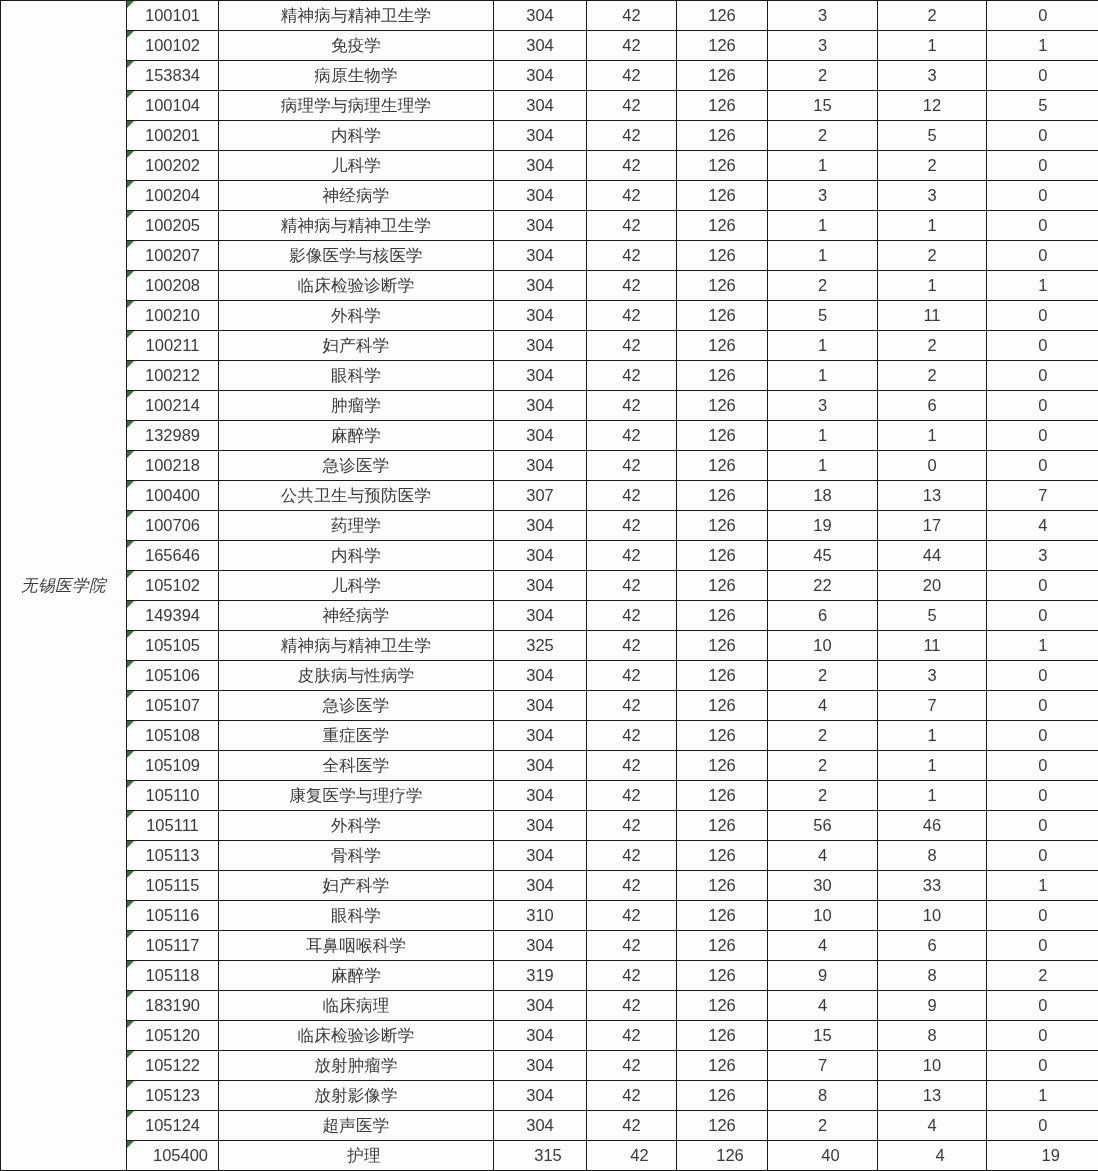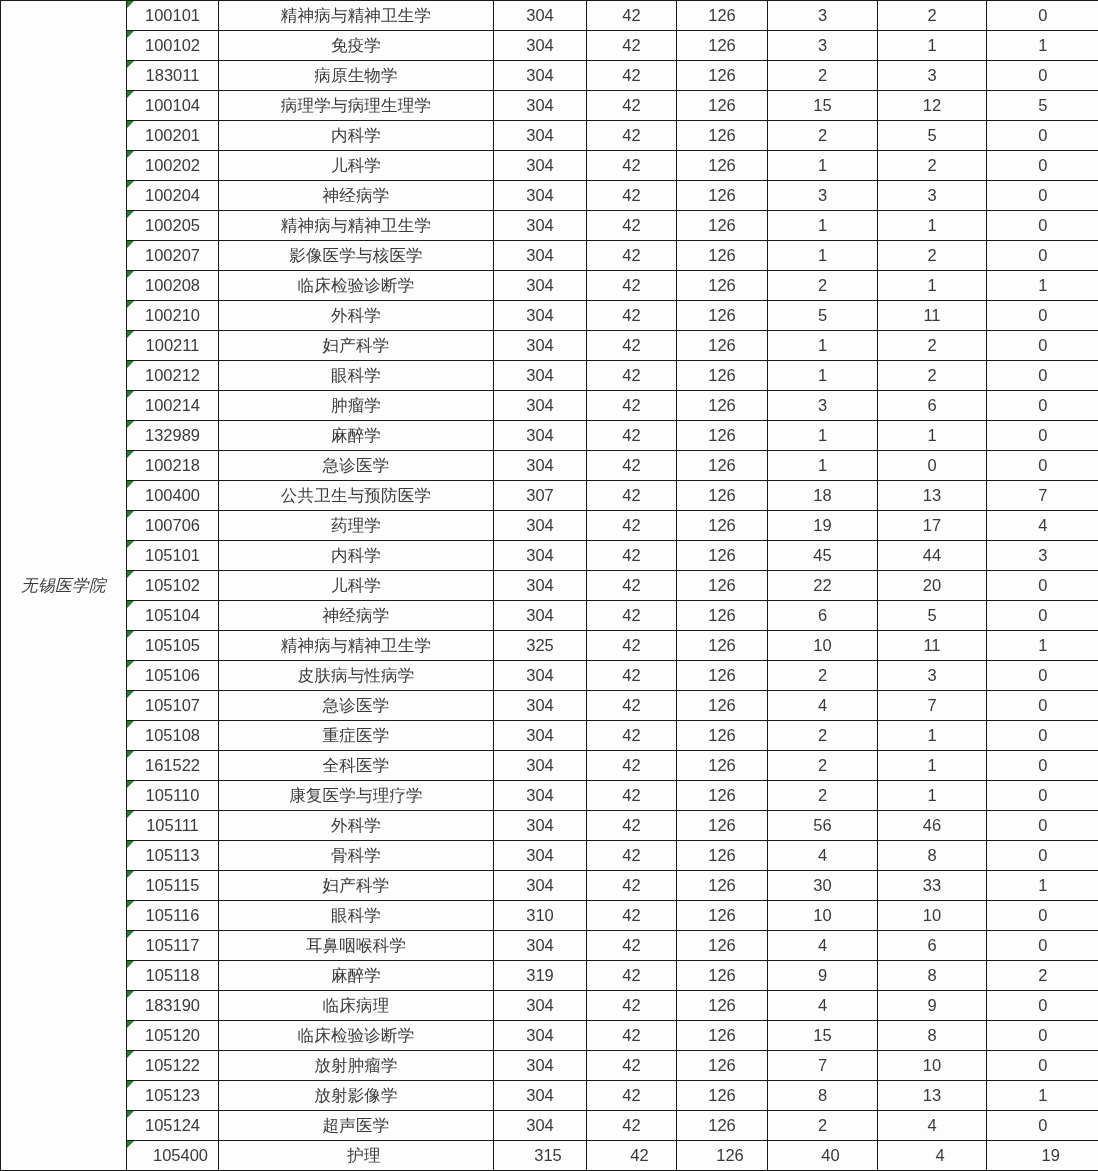--- a/index.html
+++ b/index.html
@@ -138,21 +138,21 @@
           <td class="code-cell"><span class="err-tri"></span><span>100102</span></td>
           <td class="name-cell">免疫学</td>
           <td class="num-cell">304</td>
           <td class="num-cell">42</td>
           <td class="num-cell">126</td>
           <td class="num-strong">3</td>
           <td class="num-strong">1</td>
           <td class="num-strong">1</td>
         </tr>
         <tr>
-          <td class="code-cell"><span class="err-tri"></span><span>183011</span></td>
+          <td class="code-cell"><span class="err-tri"></span><span>153834</span></td>
           <td class="name-cell">病原生物学</td>
           <td class="num-cell">304</td>
           <td class="num-cell">42</td>
           <td class="num-cell">126</td>
           <td class="num-strong">2</td>
           <td class="num-strong">3</td>
           <td class="num-strong">0</td>
         </tr>
         <tr>
           <td class="code-cell"><span class="err-tri"></span><span>100104</span></td>
@@ -298,41 +298,41 @@
           <td class="code-cell"><span class="err-tri"></span><span>100706</span></td>
           <td class="name-cell">药理学</td>
           <td class="num-cell">304</td>
           <td class="num-cell">42</td>
           <td class="num-cell">126</td>
           <td class="num-strong">19</td>
           <td class="num-strong">17</td>
           <td class="num-strong">4</td>
         </tr>
         <tr>
-          <td class="code-cell"><span class="err-tri"></span><span>105101</span></td>
+          <td class="code-cell"><span class="err-tri"></span><span>165646</span></td>
           <td class="name-cell">内科学</td>
           <td class="num-cell">304</td>
           <td class="num-cell">42</td>
           <td class="num-cell">126</td>
           <td class="num-strong">45</td>
           <td class="num-strong">44</td>
           <td class="num-strong">3</td>
         </tr>
         <tr>
           <td class="code-cell"><span class="err-tri"></span><span>105102</span></td>
           <td class="name-cell">儿科学</td>
           <td class="num-cell">304</td>
           <td class="num-cell">42</td>
           <td class="num-cell">126</td>
           <td class="num-strong">22</td>
           <td class="num-strong">20</td>
           <td class="num-strong">0</td>
         </tr>
         <tr>
-          <td class="code-cell"><span class="err-tri"></span><span>105104</span></td>
+          <td class="code-cell"><span class="err-tri"></span><span>149394</span></td>
           <td class="name-cell">神经病学</td>
           <td class="num-cell">304</td>
           <td class="num-cell">42</td>
           <td class="num-cell">126</td>
           <td class="num-strong">6</td>
           <td class="num-strong">5</td>
           <td class="num-strong">0</td>
         </tr>
         <tr>
           <td class="code-cell"><span class="err-tri"></span><span>105105</span></td>
@@ -368,21 +368,21 @@
           <td class="code-cell"><span class="err-tri"></span><span>105108</span></td>
           <td class="name-cell">重症医学</td>
           <td class="num-cell">304</td>
           <td class="num-cell">42</td>
           <td class="num-cell">126</td>
           <td class="num-strong">2</td>
           <td class="num-strong">1</td>
           <td class="num-strong">0</td>
         </tr>
         <tr>
-          <td class="code-cell"><span class="err-tri"></span><span>161522</span></td>
+          <td class="code-cell"><span class="err-tri"></span><span>105109</span></td>
           <td class="name-cell">全科医学</td>
           <td class="num-cell">304</td>
           <td class="num-cell">42</td>
           <td class="num-cell">126</td>
           <td class="num-strong">2</td>
           <td class="num-strong">1</td>
           <td class="num-strong">0</td>
         </tr>
         <tr>
           <td class="code-cell"><span class="err-tri"></span><span>105110</span></td>

